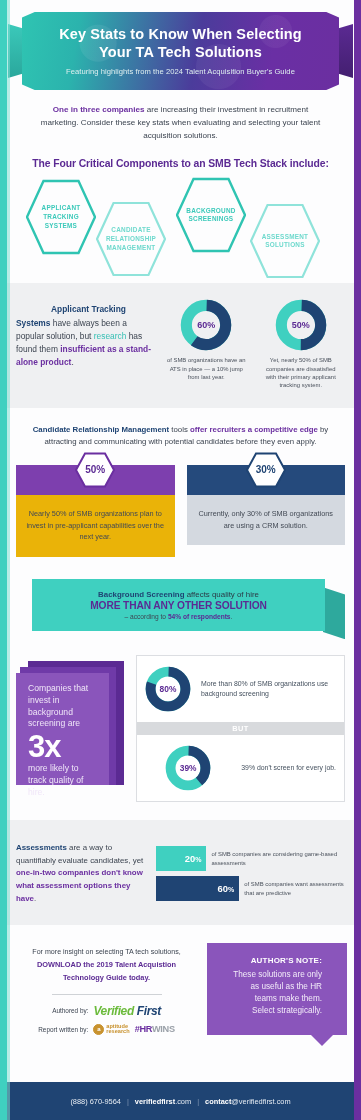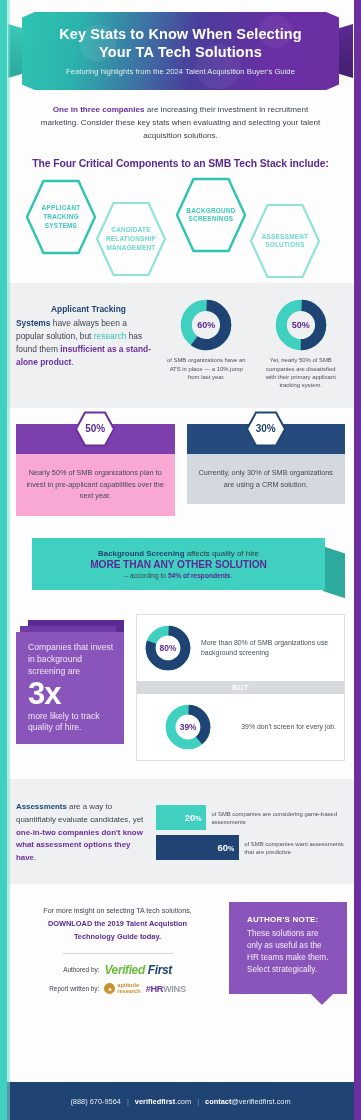--- a/index.html
+++ b/index.html
@@ -92,21 +92,21 @@
   .bs-l1 b { color:#1f4473; }
   .bs-l2 { font-size:10.2px; font-weight:bold; color:#5b2a93; letter-spacing:-.1px; margin-top:1px; }
   .bs-l3 { font-size:6.6px; color:#3d4652; margin-top:2px; }
   .bs-l3 b { color:#5b2a93; }
 
   
   .threex-row { display:flex; gap:12px; padding:24px 16px 0; align-items:flex-start; }
   .tx-wrap { position:relative; width:108px; height:130px; }
   .tx-shadow2 { position:absolute; left:12px; top:6px; width:96px; height:124px; background:#5b2a93; }
   .tx-shadow1 { position:absolute; left:4px; top:12px; width:96px; height:118px; background:#6f3aa8; }
-  .tx-main { position:absolute; left:0; top:18px; width:108px; height:112px; background:#8a55bb;
+  .tx-main { position:absolute; left:0; top:18px; width:93px; height:112px; background:#8a55bb;
     padding:10px 10px 8px 12px; color:#fff; }
   .tx-t { font-size:8.6px; line-height:1.36; color:#f0e6f8; }
   .tx-big { font-size:31px; font-weight:bold; line-height:.98; margin:2px 0 1px; letter-spacing:-1px; }
   .tx-b { font-size:8.6px; line-height:1.36; color:#f0e6f8; }
   .tx-right { flex:1; border:1px solid #dcdee2; background:#fff; }
   .tx-panel { display:flex; align-items:center; gap:10px; padding:10px 8px; }
   .tx-panel .cap { font-size:6.9px; line-height:1.45; color:#44505e; }
   .but-bar { background:#d8dadd; text-align:center; font-size:7.4px; font-weight:bold; color:#fff; padding:2px 0; letter-spacing:.4px; }
 
   
@@ -131,21 +131,21 @@
   .logo-lbl { font-size:6.4px; color:#3c4450; }
   .apt { display:flex; align-items:center; gap:2px; }
   .apt-circle { width:11px; height:11px; border-radius:50%; border:1.2px solid #c8922e; display:flex; align-items:center; justify-content:center;
     font-size:6px; font-weight:bold; color:#fff; background:#c8922e; }
   .apt-txt { font-size:5.6px; font-weight:bold; color:#c8922e; line-height:1.05; text-align:left; }
   .hrwins { font-size:9.2px; font-weight:bold; color:#6b2fa0; letter-spacing:-.3px; }
   .hrwins .grey { color:#9aa0a8; }
   .vf { font-size:12px; font-weight:bold; font-style:italic; letter-spacing:-.4px; }
   .vf .v { color:#6cbb3c; } .vf .f { color:#1f4473; }
 
-  .note { position:relative; width:118px; background:#8a55bb; color:#fff; padding:13px 18px 14px; text-align:left; }
+  .note { position:relative; width:140px; background:#8a55bb; color:#fff; padding:13px 25px 14px; text-align:right; }
   .note-t { font-size:8px; font-weight:bold; letter-spacing:.2px; }
   .note-b { font-size:8.2px; line-height:1.44; margin-top:4px; color:#f3ecf9; }
   .note-tip { position:absolute; right:14px; bottom:-11px; width:0; height:0;
     border-left:11px solid transparent; border-right:11px solid transparent; border-top:11px solid #8a55bb; }
 
   
   .bottom { position:absolute; left:7px; right:7px; bottom:0; height:38px; background:#1f4473;
     display:flex; align-items:center; justify-content:center; color:#e6ecf3; font-size:7.4px; gap:6px; }
   .bottom b { color:#fff; }
   .sep { color:#7e94b1; }
@@ -236,30 +236,33 @@
             <circle cx="21" cy="21" r="15.9" fill="none" stroke="#3fd0c0" stroke-width="9"></circle>
             <circle class="arc" cx="21" cy="21" r="15.9" fill="none" stroke="#1f4473" stroke-width="9" stroke-dasharray="50 50" stroke-dashoffset="25"></circle>
           </svg>
           <div class="val">50%</div>
         </div>
         <div class="donut-cap">Yet, nearly 50% of SMB companies are dissatisfied with their primary applicant tracking system.</div>
       </div>
     </div>
   </div>
 
+  <div class="crm-intro">
+    <b class="navy">Candidate Relationship Management</b><span> tools </span><b class="pur">offer recruiters a competitive edge</b><span> by attracting and communicating with potential candidates before they even apply.</span>
+  </div>
   <div class="cards">
     <div class="card">
       <div class="badge">
         <svg viewBox="0 0 40 36">
             <polygon points="10,1.5 30,1.5 39,18 30,34.5 10,34.5 1,18" fill="#ffffff" stroke="#6b2fa0" stroke-width="2"></polygon>
           </svg>
         <span style="color:#5b2a93;">50%</span>
       </div>
       <div class="card-head" style="background:#7d3fae;"></div>
-      <div class="card-body" style="background:#f9a8d4;">Nearly 50% of SMB organizations plan to invest in pre-applicant capabilities over the next year.</div>
+      <div class="card-body" style="background:#eab308;">Nearly 50% of SMB organizations plan to invest in pre-applicant capabilities over the next year.</div>
     </div>
     <div class="card">
       <div class="badge">
         <svg viewBox="0 0 40 36">
             <polygon points="10,1.5 30,1.5 39,18 30,34.5 10,34.5 1,18" fill="#ffffff" stroke="#1f4473" stroke-width="2"></polygon>
           </svg>
         <span style="color:#1f4473;">30%</span>
       </div>
       <div class="card-head" style="background:#254a7c;"></div>
       <div class="card-body" style="background:#d4d9e0;">Currently, only 30% of SMB organizations are using a CRM solution.</div>

